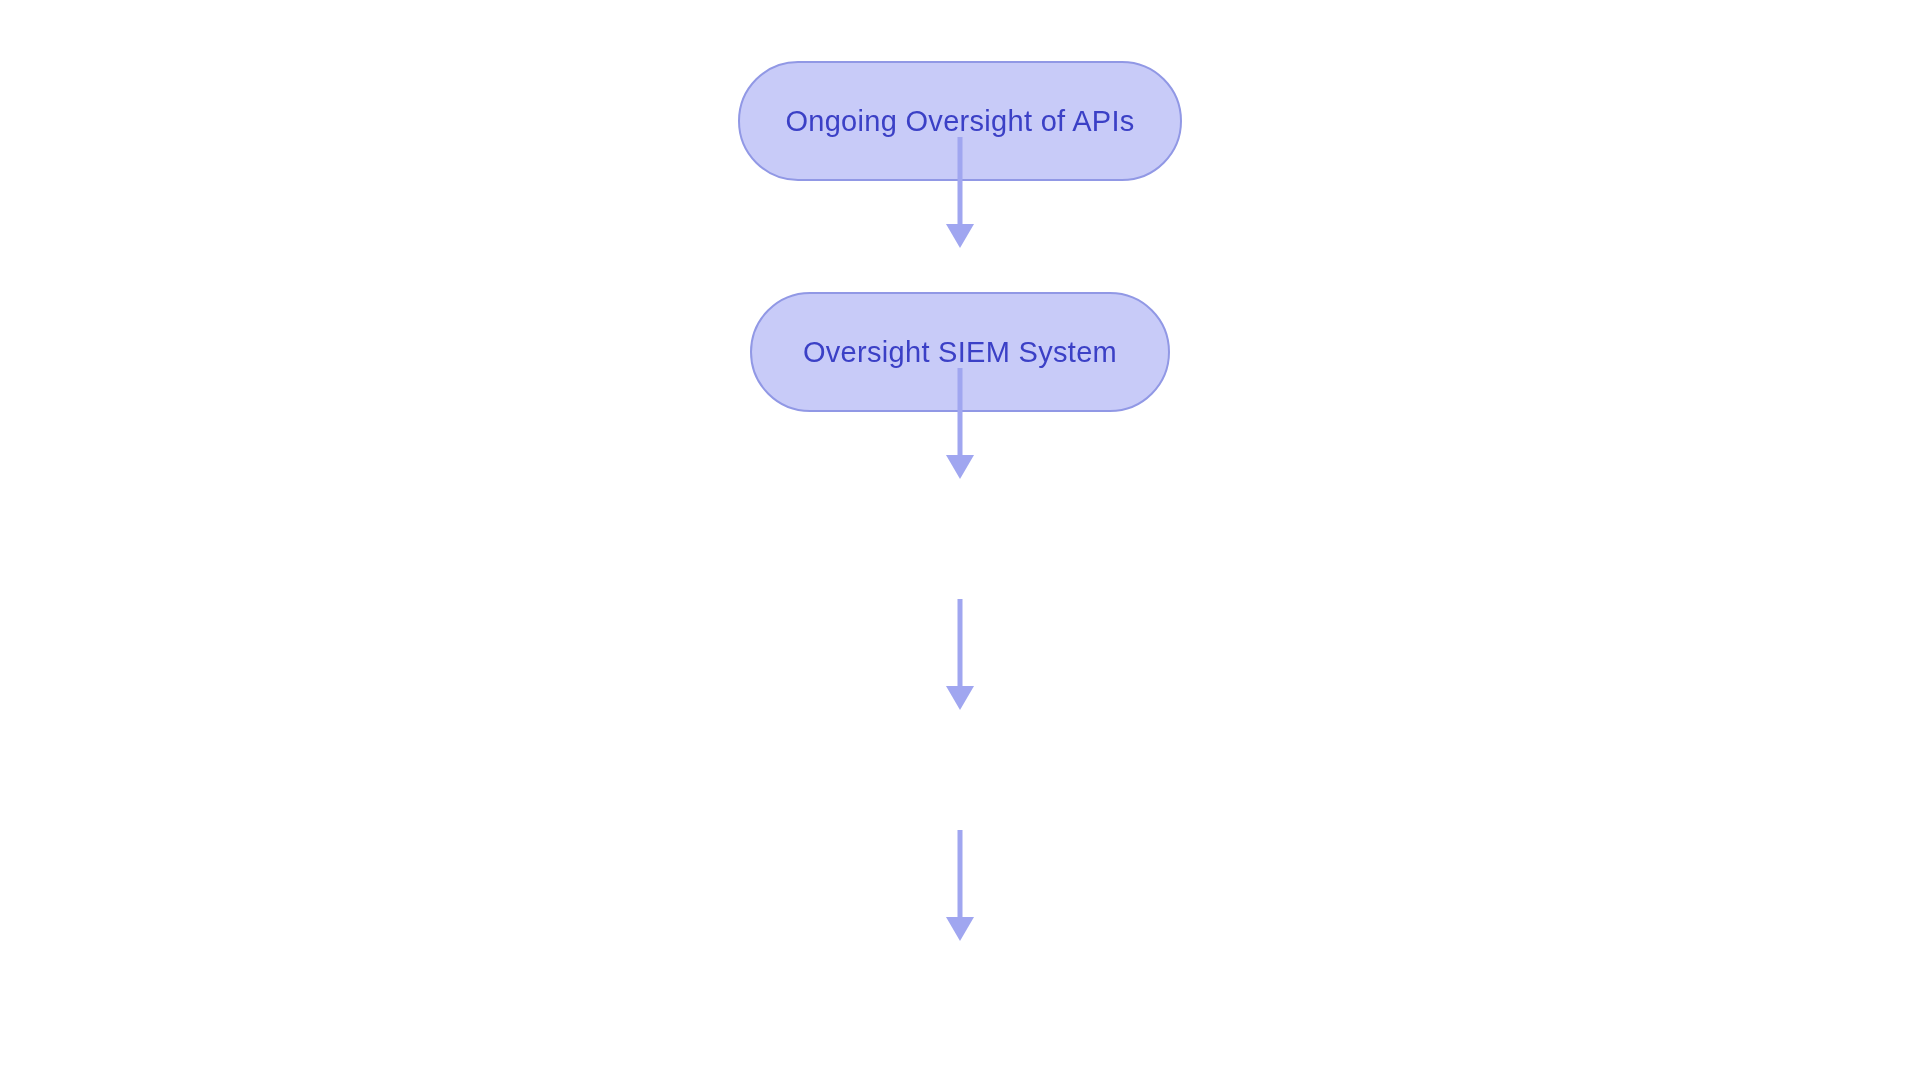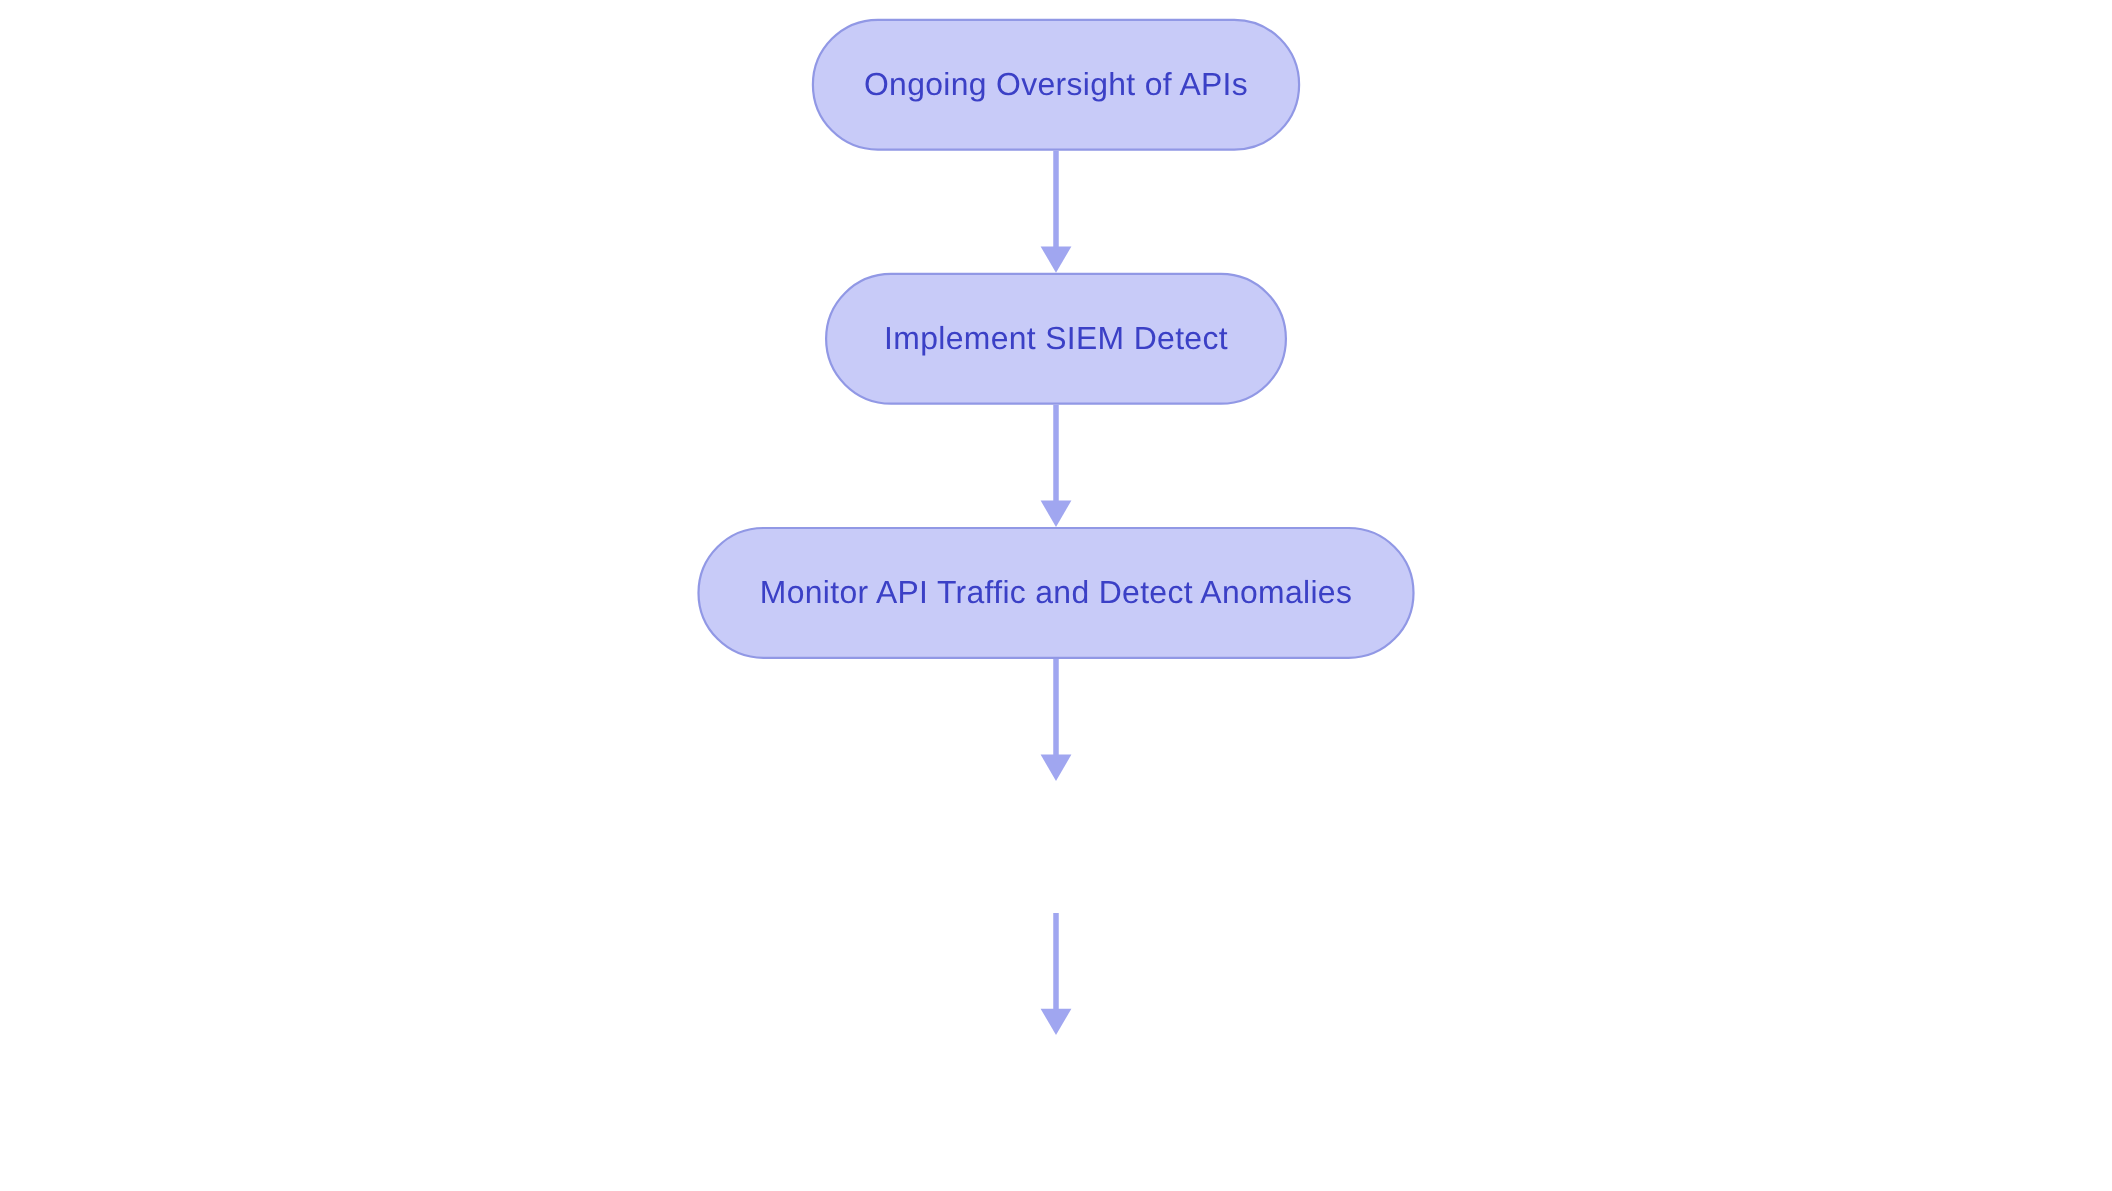--- a/index.html
+++ b/index.html
@@ -20,20 +20,21 @@
     left: 50%;
     transform: translateX(-50%);
     height: 120px;
     box-sizing: border-box;
     background: #c8cbf8;
     border: 2px solid #9198e5;
     border-radius: 60px;
     display: flex;
     align-items: center;
     justify-content: center;
+    margin-top: 44px;
   }
   .node .label {
     font-size: 29px;
     letter-spacing: 0.3px;
     color: #3b40c6;
     white-space: nowrap;
   }
   .n1 { top: 17px;  width: 444px; }
   .n2 { top: 248px; width: 420px; }
   .n3 { top: 479px; width: 652px; }
@@ -79,31 +80,28 @@
   <div class="node n1">
     <span class="label">Ongoing Oversight of APIs</span>
   </div>
 
   <div class="arrow a1">
     <div class="shaft"></div>
     <div class="head"></div>
   </div>
 
   <div class="node n2">
-    <span class="label">Implement SIEM Detect</span>
+    <span class="label">Oversight SIEM System</span>
   </div>
 
   <div class="arrow a2">
     <div class="shaft"></div>
     <div class="head"></div>
   </div>
 
-  <div class="node n3">
-    <span class="label">Monitor API Traffic and Detect Anomalies</span>
-  </div>
 
   <div class="arrow a3">
     <div class="shaft"></div>
     <div class="head"></div>
   </div>
 
 
   <div class="arrow a4">
     <div class="shaft"></div>
     <div class="head"></div>

